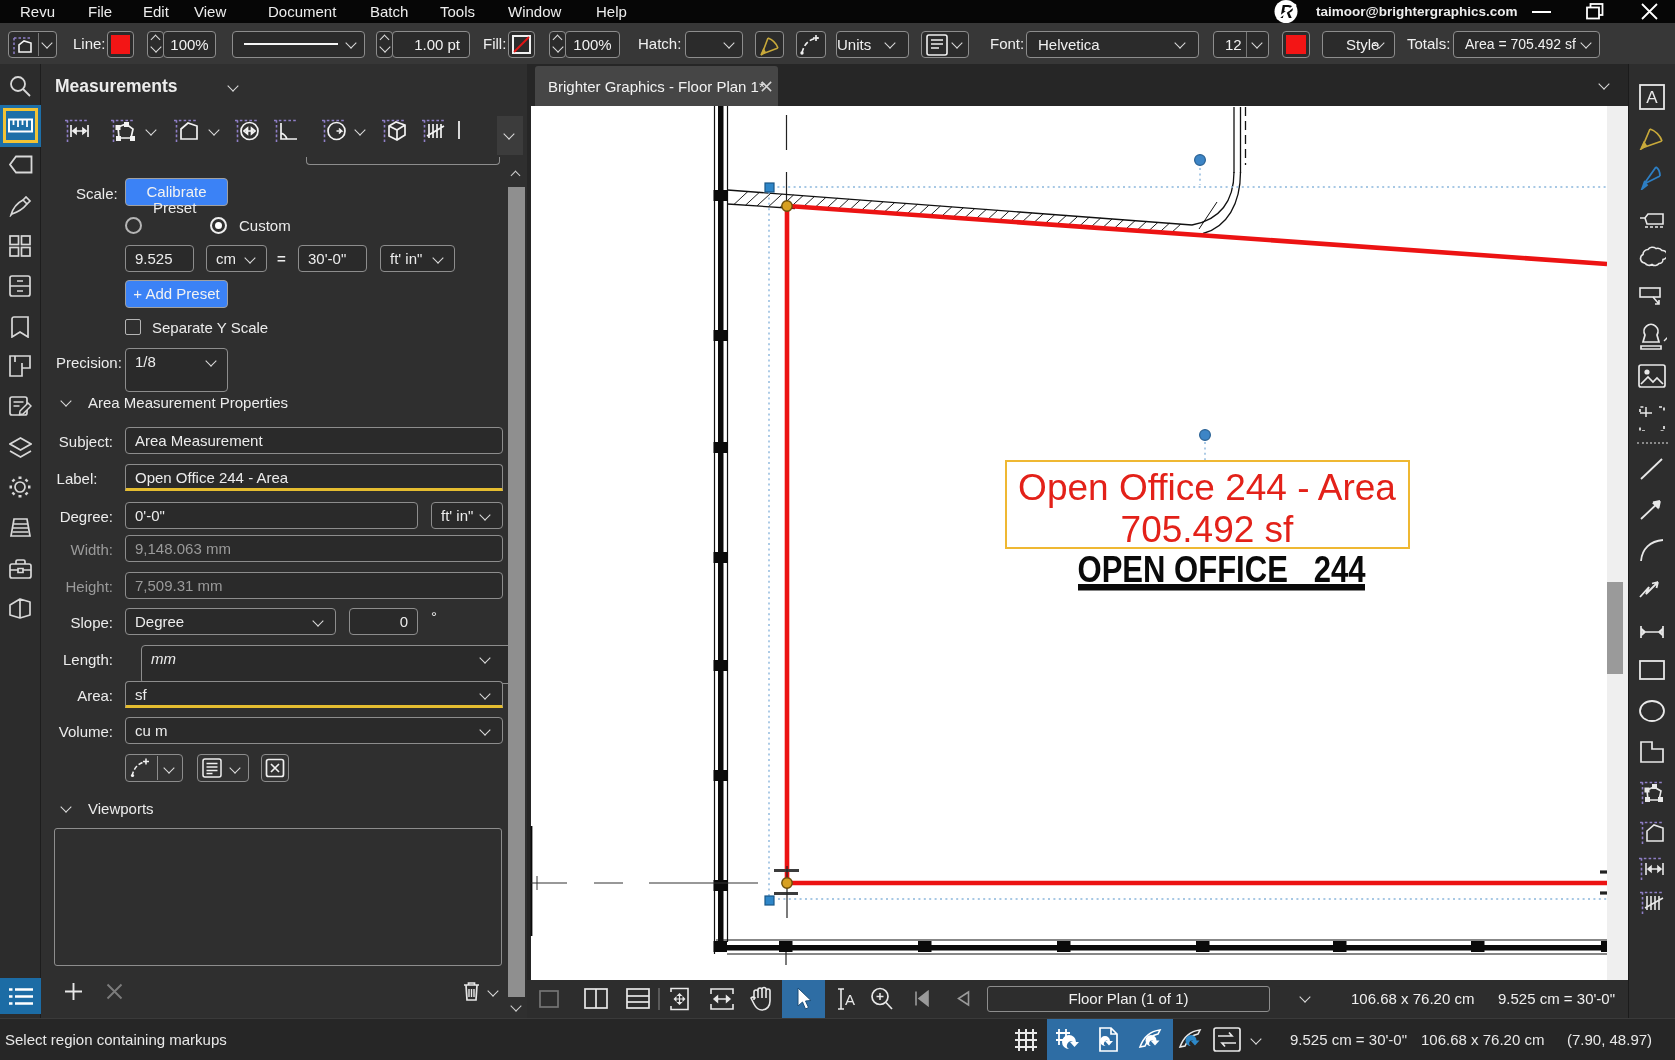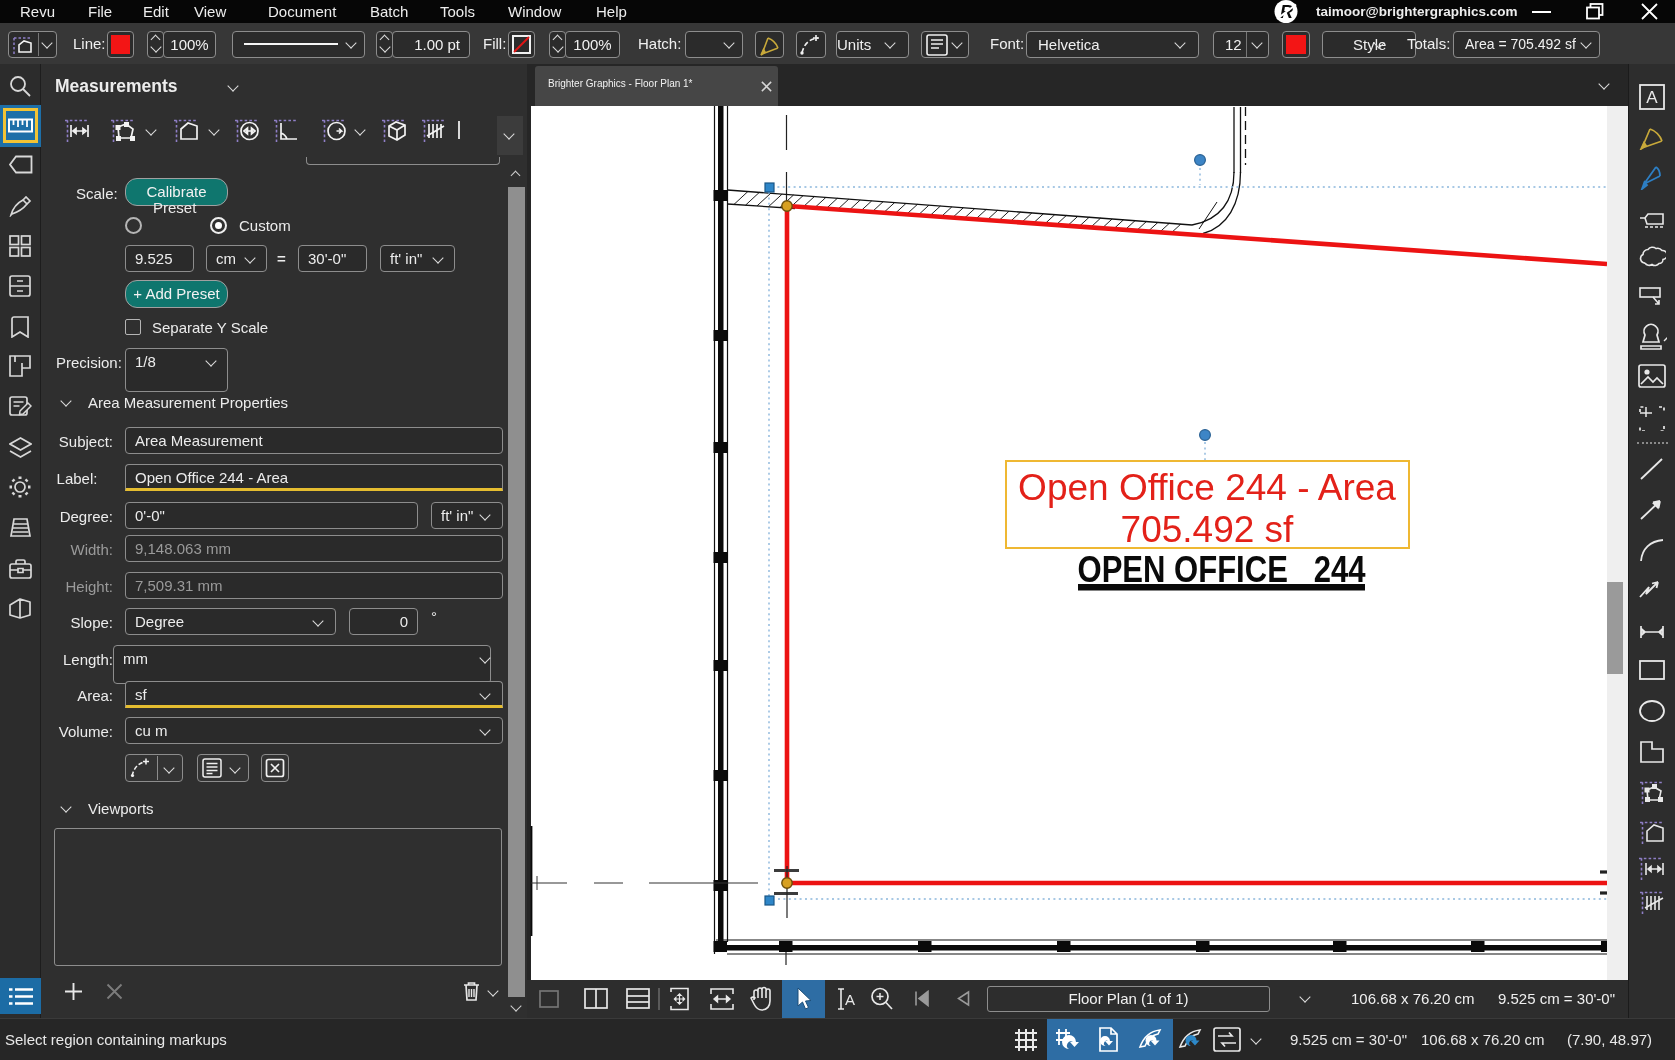--- a/index.html
+++ b/index.html
@@ -8,21 +8,21 @@
 .menubar span.mi{position:absolute;top:3px}
 .toolbar{left:0;top:23px;width:1675px;height:41px;background:#373737;color:#f0f0f0;font-size:15px}
 .tlab{position:absolute;top:12px}
 .tctl{position:absolute;top:8px;height:27px;border:1px solid #8d8d8d;border-radius:4px;background:#2b2b2b;color:#f0f0f0}
 .cdown{position:absolute;width:8px;height:8px;border-right:1.7px solid #dcdcdc;border-bottom:1.7px solid #dcdcdc;transform:rotate(45deg)}
 .cup{position:absolute;width:7px;height:7px;border-right:1.5px solid #dcdcdc;border-bottom:1.5px solid #dcdcdc;transform:rotate(-135deg)}
 .leftstrip{left:0;top:64px;width:41px;height:954px;background:#2c2c2c;border-right:1px solid #1d1d1d}
 .panel{left:41px;top:64px;width:486px;height:954px;background:#2f2f2f;color:#ececec;font-size:15px}
 .fld{position:absolute;border:1px solid #8d8d8d;border-radius:4px;background:#2a2a2a;color:#ececec;font-size:15px;line-height:25px;padding-left:9px;white-space:nowrap}
 .plab{position:absolute;text-align:right;font-size:15px}
-.btn{position:absolute;border:1px solid #a0a0a0;border-radius:12px;background:#0f766e;color:#f2f2f2;font-size:15px;text-align:center}
+.btn{position:absolute;border:1px solid #a0a0a0;border-radius:4px;background:#3b82f6;color:#f2f2f2;font-size:15px;text-align:center}
 .tabbar{left:527px;top:64px;width:1101px;height:42px;background:#262626}
 .tab{position:absolute;left:8px;top:2px;width:243px;height:40px;background:#464646;color:#f2f2f2;font-size:14.5px;border-radius:3px 3px 0 0}
 .canvas{left:527px;top:106px;width:1080px;height:874px;background:#fff}
 .vscroll{left:1607px;top:106px;width:21px;height:874px;background:#efefef}
 .bottombar{left:527px;top:980px;width:1101px;height:38px;background:#2d2d2d;color:#f0f0f0;font-size:15px}
 .statusbar{left:0;top:1018px;width:1675px;height:42px;background:#262626;border-top:1px solid #3a3a3a;color:#e8e8e8;font-size:15px}
 .rightbar{left:1628px;top:64px;width:47px;height:954px;background:#2d2d2d;border-left:1px solid #1b1b1b}
 .bluebtn{left:0;top:978px;width:41px;height:36px;background:#1c6ca5}
 </style></head>
 <body>
@@ -109,21 +109,21 @@
       </svg>
       <span class="cdown" style="left:953px;top:16px"></span>
       <span class="tlab" style="left:990px">Font:</span>
       <div class="tctl" style="left:1026px;width:173px;padding-left:11px;line-height:25px">Helvetica</div>
       <span class="cdown" style="left:1176px;top:16px"></span>
       <div class="tctl" style="left:1213px;width:56px;padding-left:11px;line-height:25px">12</div>
       <div class="abs" style="left:1246px;top:9px;width:1px;height:25px;background:#777"></div>
       <span class="cdown" style="left:1253px;top:16px"></span>
       <div class="tctl" style="left:1282px;width:28px"></div>
       <div class="abs" style="left:1286px;top:12px;width:20px;height:19px;background:#f31515"></div>
-      <div class="tctl" style="left:1322px;width:94px;padding-left:30px;line-height:25px">Style</div>
+      <div class="tctl" style="left:1322px;width:73px;padding-left:23px;line-height:25px">Style</div>
       <span class="cdown" style="left:1375px;top:16px"></span>
       <span class="tlab" style="left:1407px">Totals:</span>
       <div class="tctl" style="left:1453px;width:147px;padding-left:11px;line-height:25px;font-size:14px">Area = 705.492 sf</div>
       <span class="cdown" style="left:1582px;top:16px"></span>
     </div>
 <div class="abs leftstrip">
       <svg class="abs" style="left:9px;top:11px;" width="23" height="23" viewBox="0 0 23 23">
         <circle cx="9" cy="9" r="7" fill="none" stroke="#d8d8d8" stroke-width="1.8"></circle>
         <path d="M14 14 L21 21" stroke="#d8d8d8" stroke-width="1.8"></path>
       </svg>
@@ -275,21 +275,21 @@
       <div class="plab" style="left:0px;top:477px;width:72px;color:#9a9a9a;">Width:</div>
       <div class="fld" style="left:84px;top:471px;width:378px;height:27px;color:#9a9a9a;">9,148.063 mm</div>
       <div class="plab" style="left:0px;top:514px;width:72px;color:#9a9a9a;">Height:</div>
       <div class="fld" style="left:84px;top:508px;width:378px;height:27px;color:#9a9a9a;">7,509.31 mm</div>
       <div class="plab" style="left:0px;top:550px;width:72px;">Slope:</div>
       <div class="fld" style="left:84px;top:544px;width:211px;height:27px">Degree</div>
       <span class="cdown" style="left:273px;top:553px"></span>
       <div class="fld" style="left:308px;top:544px;width:69px;height:27px;text-align:right;padding-right:9px">0</div>
       <div class="abs" style="left:390px;top:544px">°</div>
       <div class="plab" style="left:0px;top:587px;width:72px;">Length:</div>
-      <div class="fld" style="left:72px;top:581px;width:378px;height:39px;">mm</div>
+      <div class="fld" style="left:100px;top:581px;width:378px;height:39px;font-style:italic;">mm</div>
       <span class="cdown" style="left:440px;top:590px"></span>
       <div class="plab" style="left:0px;top:623px;width:72px;">Area:</div>
       <div class="fld" style="left:84px;top:617px;width:378px;height:27px;border-bottom:3px solid #e5bd30;border-radius:4px 4px 0 0;">sf</div>
       <span class="cdown" style="left:440px;top:626px"></span>
       <div class="plab" style="left:0px;top:659px;width:72px;">Volume:</div>
       <div class="fld" style="left:84px;top:653px;width:378px;height:27px;">cu m</div>
       <span class="cdown" style="left:440px;top:662px"></span>
       <div class="fld" style="left:84px;top:690px;width:58px;height:28px;background:#333"></div>
       <svg class="abs" style="left:89px;top:694px" width="22" height="20" viewBox="0 0 22 20">
         <path d="M2 18 C4 10 8 5 16 3.5" stroke="#f0f0f0" stroke-width="1.5" fill="none" stroke-dasharray="4.5 2.2"></path>
@@ -322,21 +322,21 @@
         <path d="M2 5 h15 M6.5 5 V3 h6 v2 M4 5 l1 15 h9 l1 -15" fill="none" stroke="#e8e8e8" stroke-width="1.7"></path>
         <path d="M7 9 v8 M9.5 9 v8 M12 9 v8" stroke="#e8e8e8" stroke-width="1.4"></path>
       </svg>
       <span class="cdown" style="left:448px;top:923px"></span>
       <span class="cup" style="left:471px;top:108px;border-color:#cfcfcf"></span>
       <div class="abs" style="left:467px;top:123px;width:17px;height:810px;background:#8f8f8f"></div>
       <span class="cdown" style="left:471px;top:938px;border-color:#cfcfcf"></span>
     </div>
 <div class="abs tabbar">
       <div class="tab">
-        <span style="position:absolute;left:13px;top:12px;font-size:10px">Brighter Graphics - Floor Plan 1*</span>
+        <span style="position:absolute;left:13px;top:12px;font-size:15px">Brighter Graphics - Floor Plan 1*</span>
         <svg style="position:absolute;left:225px;top:14px" width="13" height="13" viewBox="0 0 14 14">
           <path d="M2 2 l10 10 M12 2 l-10 10" stroke="#d6d6d6" stroke-width="1.6"></path>
         </svg>
       </div>
       <span class="cdown" style="left:1073px;top:16px"></span>
     </div>
 <svg class="abs canvas" width="1080" height="874" viewBox="0 0 1080 874">
       <rect x="0" y="0" width="1080" height="874" fill="#ffffff"></rect>
       <rect x="0" y="0" width="4" height="874" fill="#262626"></rect>
       <defs>

